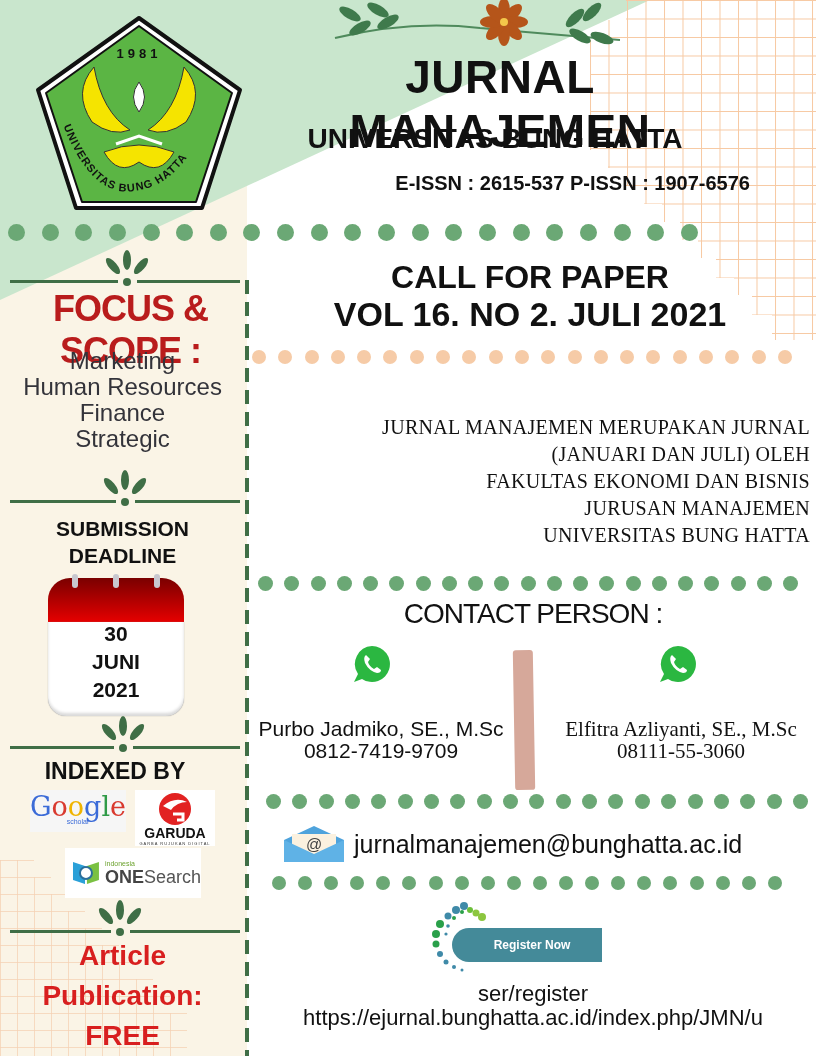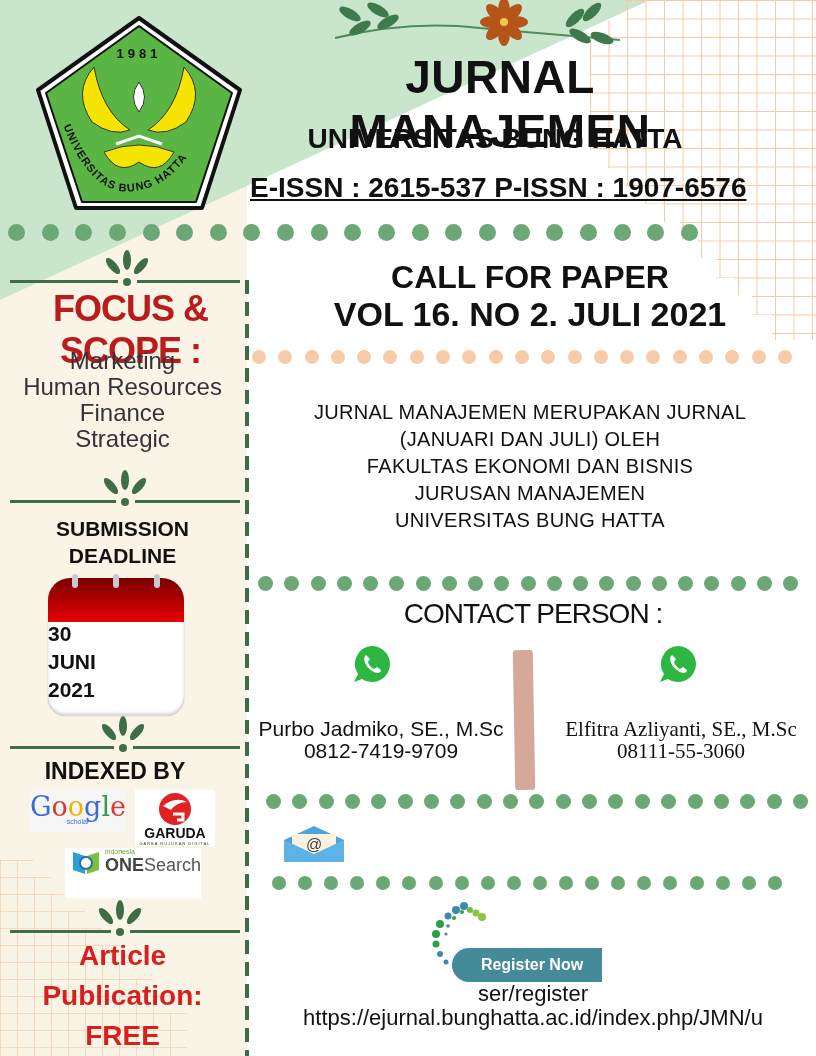--- a/index.html
+++ b/index.html
@@ -16,21 +16,21 @@
 
   .sidebar-border { left: 245px; top: 280px; width: 4px; height: 776px;
     background: repeating-linear-gradient(to bottom, #3f6e46 0 14px, transparent 14px 22px); }
 
   
   #logo { left: 32px; top: 12px; width: 214px; height: 204px; }
 
   
   .title-main { left: 250px; top: 50px; width: 500px; text-align: center; font-weight: 900; font-size: 46px; letter-spacing: 0.5px; }
   .title-sub { left: 270px; top: 123px; width: 450px; text-align: center; font-weight: bold; font-size: 28px; }
-  .title-issn { left: 250px; top: 172px; width: 500px; text-align: left; font-weight: bold; font-size: 28px; text-decoration: underline; }
+  .title-issn { left: 250px; top: 172px; width: 500px; text-align: right; font-weight: bold; font-size: 20px; }
 
   
   .dots { display: flex; justify-content: space-between; align-items: center; }
   .dot { border-radius: 50%; flex: none; }
   .dot-green { width: 17px; height: 17px; background: #6ba875; }
   .dot-peach { width: 14px; height: 14px; background: #f6cba7; }
 
   
   .ornament { width: 230px; height: 46px; left: 10px; }
   .ornament svg { display: block; }
@@ -40,47 +40,47 @@
   #focus-list { left: 0; top: 348px; width: 245px; text-align: center; font-size: 24px; line-height: 26px; color: #33333a; }
 
   #deadline-heading { left: 0; top: 515px; width: 245px; font-size: 21px; line-height: 27px; color: #111; }
 
   #calendar { left: 48px; top: 574px; width: 136px; height: 142px; }
   .cal-top { position: absolute; left: 0; top: 4px; width: 136px; height: 44px; border-radius: 22px 22px 0 0;
     background: linear-gradient(to bottom, #7a0000, #e60000); }
   .cal-body { position: absolute; left: 0; top: 48px; width: 136px; height: 94px; background: #fff; border-radius: 0 0 18px 18px;
     box-shadow: inset 0 -3px 3px rgba(0,0,0,0.15), 0 0 1px #888; }
   .cal-ring { position: absolute; top: 0; width: 6px; height: 14px; background: #c8c8cf; border-radius: 3px; }
-  .cal-text { position: absolute; left: 0; top: 46px; width: 136px; text-align: left; font-weight: 900; font-size: 21px; line-height: 28px; color: #111; }
+  .cal-text { position: absolute; left: 0; top: 46px; width: 136px; text-align: center; font-weight: 900; font-size: 21px; line-height: 28px; color: #111; }
 
   #indexed-heading { left: 0; top: 758px; width: 230px; font-size: 23px; }
 
   .logo-box { background: #fff; }
   #idx-google { left: 30px; top: 790px; width: 96px; height: 42px; background: #f6f6f6; }
   #idx-garuda { left: 135px; top: 790px; width: 80px; height: 56px; }
   #idx-onesearch { left: 65px; top: 848px; width: 136px; height: 50px; }
 
   #free-heading { left: 0; top: 936px; width: 245px; color: #d81f1f; font-size: 28px; line-height: 40px; font-weight: 900; }
 
   
   #cfp-title { left: 250px; top: 259px; width: 560px; text-align: center; font-weight: 900; font-size: 32px; line-height: 37px; }
-  #description { left: 250px; top: 399px; width: 560px; text-align: center; font-size: 20px; line-height: 27px; color: #111; letter-spacing: 0.3px; }
+  #description { left: 250px; top: 414px; width: 560px; text-align: right; font-size: 20px; line-height: 27px; color: #111; letter-spacing: 0.3px; font-family: Liberation Serif, serif; }
 
   #contact-heading { left: 250px; top: 598px; width: 566px; text-align: center; font-weight: 400; font-size: 28px; letter-spacing: -1px; }
 
   .wa-icon { width: 40px; height: 40px; }
   .contact-name { text-align: center; font-size: 21px; line-height: 22px; color: #111; }
 
   #divider-stroke { left: 514px; top: 650px; width: 20px; height: 140px; background: #d6a89a; transform: rotate(-1deg); border-radius: 3px; }
 
   #email-row { left: 282px; top: 822px; width: 520px; height: 44px; display: flex; align-items: center; }
   #email-text { font-size: 25px; color: #111; margin-left: 8px; }
 
   #register-logo { left: 428px; top: 900px; width: 180px; height: 80px; }
-  .reg-pill { position: absolute; left: 24px; top: 28px; width: 150px; height: 34px; background: #448a99; border-radius: 17px 0 0 17px; color: #fff; font-weight: bold; font-size: 16px; line-height: 34px; text-align: center; padding-left: 10px; margin-top: 20px; }
+  .reg-pill { position: absolute; left: 24px; top: 28px; width: 150px; height: 34px; background: #448a99; border-radius: 17px 0 0 17px; color: #fff; font-weight: bold; font-size: 12px; line-height: 34px; text-align: center; padding-left: 10px; }
 
   #url-text { left: 250px; top: 982px; width: 566px; text-align: center; font-size: 22px; line-height: 24px; color: #111; }
 </style>
 </head>
 <body>
 
 <div id="bg-sidebar" class="abs"></div>
 
 <svg id="bg-green-tri" class="abs" width="816" height="300" viewBox="0 0 816 300">
   <polygon points="0,0 650,0 0,300" fill="#c9e6cd"></polygon>
@@ -262,21 +262,21 @@
 <div id="idx-garuda" class="abs logo-box" style="text-align:center;">
   <svg width="40" height="34" viewBox="0 0 40 34" style="display:block;margin:2px auto 0;">
     <circle cx="20" cy="17" r="16" fill="#e22222"></circle>
     <path d="M8 14 Q20 4 32 10 Q22 10 16 18Z" fill="#fff"></path>
     <path d="M18 22 L28 22 L28 28 L22 28" stroke="#fff" stroke-width="3" fill="none"></path>
   </svg>
   <div style="font-weight:900;font-size:14px;line-height:15px;color:#111;">GARUDA</div>
   <div style="font-size:4px;letter-spacing:1px;color:#333;">GARBA RUJUKAN DIGITAL</div>
 </div>
 
-<div id="idx-onesearch" class="abs logo-box" style="display:flex;align-items:flex-start;padding-left:6px;">
+<div id="idx-onesearch" class="abs logo-box" style="display:flex;align-items:center;padding-left:6px;">
   <svg width="30" height="30" viewBox="0 0 30 30">
     <path d="M2 4 L14 8 L14 26 L2 22Z" fill="#2aa0d8"></path>
     <path d="M28 4 L16 8 L16 26 L28 22Z" fill="#7ac142"></path>
     <circle cx="15" cy="15" r="6" fill="#fff" stroke="#2a6f9b" stroke-width="2"></circle>
   </svg>
   <div style="margin-left:4px;">
     <div style="font-size:7px;color:#6ca22e;line-height:8px;">indonesia</div>
     <div style="font-size:18px;line-height:19px;"><span style="color:#444;font-weight:bold;">ONE</span><span style="color:#555;">Search</span></div>
   </div>
 </div>
@@ -393,20 +393,21 @@
     <span class="dot dot-green" style="width:15px;height:15px"></span>
 </div>
 
 <div id="email-row" class="abs">
   <svg width="64" height="40" viewBox="0 0 64 40">
     <polygon points="2,16 32,2 62,16 62,38 2,38" fill="#4ea3dc"></polygon>
     <rect x="10" y="10" width="44" height="24" fill="#fbf1df"></rect>
     <polygon points="2,16 32,30 62,16 62,38 2,38" fill="#5fb2e6"></polygon>
     <text x="32" y="26" text-anchor="middle" font-size="16" font-family="Liberation Sans, sans-serif" fill="#444">@</text>
   </svg>
+  <span id="email-text">jurnalmanajemen@bunghatta.ac.id</span>
 </div>
 
 <div class="abs dots" style="left:272px;top:876px;width:510px;">
   <span class="dot dot-green" style="width:14px;height:14px"></span>
     <span class="dot dot-green" style="width:14px;height:14px"></span>
     <span class="dot dot-green" style="width:14px;height:14px"></span>
     <span class="dot dot-green" style="width:14px;height:14px"></span>
     <span class="dot dot-green" style="width:14px;height:14px"></span>
     <span class="dot dot-green" style="width:14px;height:14px"></span>
     <span class="dot dot-green" style="width:14px;height:14px"></span>

